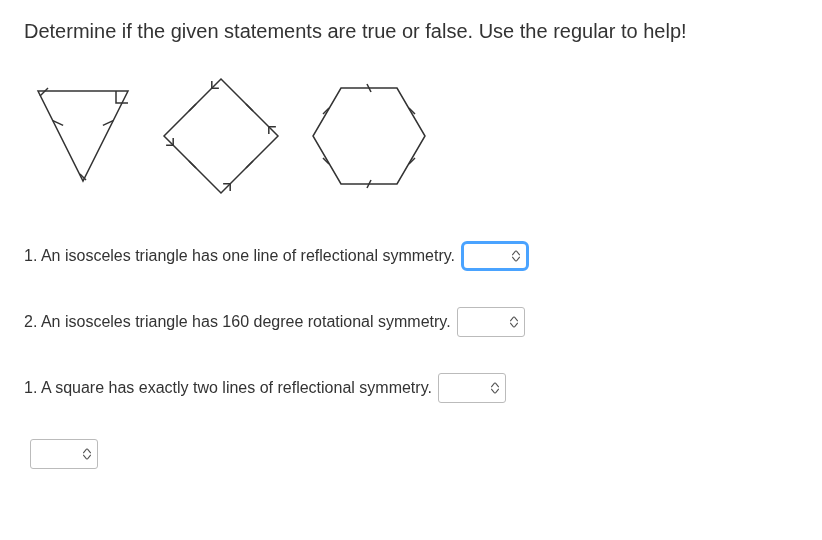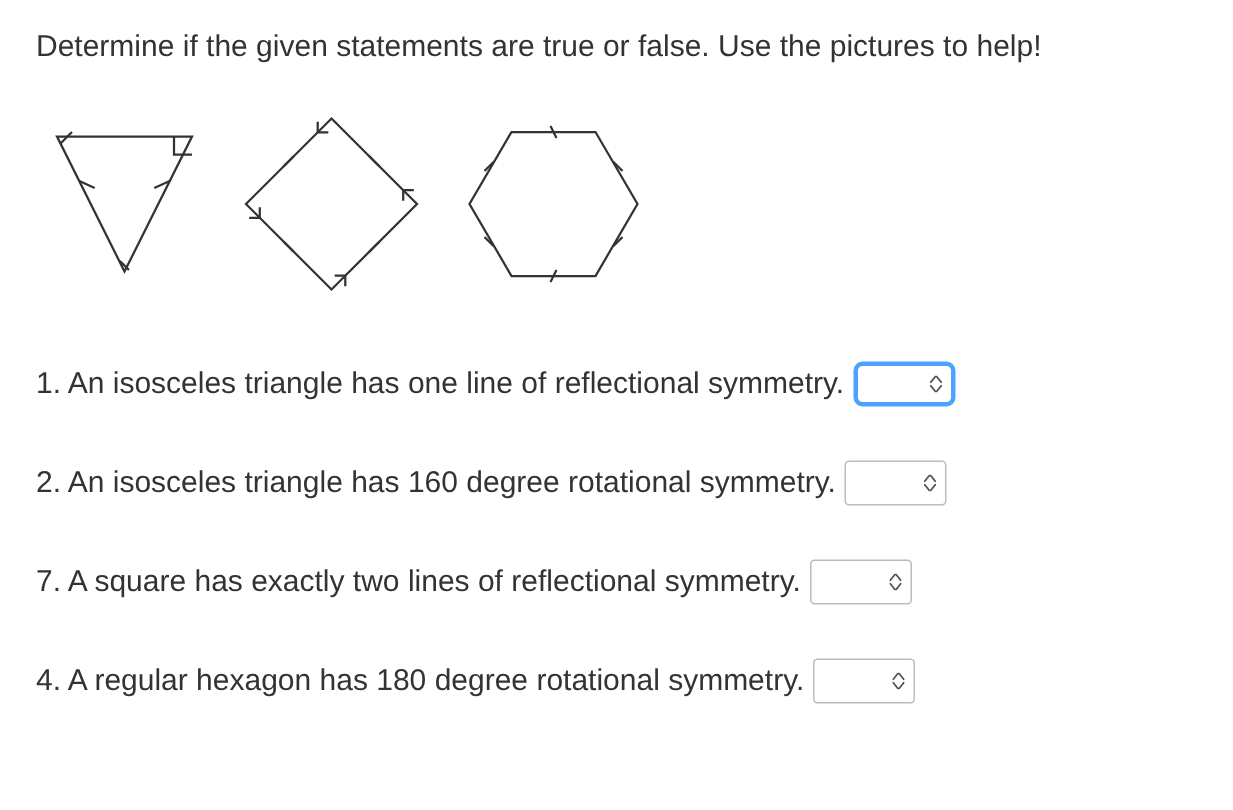--- a/index.html
+++ b/index.html
@@ -24,21 +24,21 @@
     margin-bottom: 40px;
     padding-left: 4px;
   }
   .shape-svg {
     display: block;
   }
   .question-row {
     display: flex;
     align-items: center;
     margin-bottom: 36px;
-    font-size: 20px;
+    font-size: 16px;
     color: #333;
   }
   .question-text {
     white-space: nowrap;
   }
   .select-wrap {
     position: relative;
     display: inline-flex;
     align-items: center;
     margin-left: 6px;
@@ -65,21 +65,21 @@
     gap: 1px;
     color: #555;
   }
   .select-arrows svg {
     display: block;
   }
 </style>
 </head>
 <body>
 
-<div class="instructions">Determine if the given statements are true or false. Use the pictures to help!</div>
+<div class="instructions">Determine if the given statements are true or false. Use the regular to help!</div>
 
 <div class="shapes-row">
 
   <svg class="shape-svg" width="110" height="110" viewBox="0 0 110 110">
     <g stroke="#333" stroke-width="1.5" fill="none">
       <polygon points="10,10 100,10 55,100"></polygon>
 
       <polyline points="88,10 88,22 100,22"></polyline>
 
       <line x1="26" y1="38" x2="34" y2="46" transform="rotate(-20 30 42)"></line>
@@ -145,36 +145,35 @@
           <polyline points="0,5 4,0 8,5" fill="none" stroke="#555" stroke-width="1.2"></polyline>
         </svg>
       <svg width="8" height="5">
           <polyline points="0,0 4,5 8,0" fill="none" stroke="#555" stroke-width="1.2"></polyline>
         </svg>
     </span>
   </span>
 </div>
 
 <div class="question-row">
-  <span class="question-text">7. A square has exactly two lines of reflectional symmetry.</span>
+  <span class="question-text">1. A square has exactly two lines of reflectional symmetry.</span>
   <span class="select-wrap">
     <span></span>
     <span class="select-arrows">
       <svg width="8" height="5">
           <polyline points="0,5 4,0 8,5" fill="none" stroke="#555" stroke-width="1.2"></polyline>
         </svg>
       <svg width="8" height="5">
           <polyline points="0,0 4,5 8,0" fill="none" stroke="#555" stroke-width="1.2"></polyline>
         </svg>
     </span>
   </span>
 </div>
 
 <div class="question-row">
-  <span class="question-text">4. A regular hexagon has 180 degree rotational symmetry.</span>
   <span class="select-wrap">
     <span></span>
     <span class="select-arrows">
       <svg width="8" height="5">
           <polyline points="0,5 4,0 8,5" fill="none" stroke="#555" stroke-width="1.2"></polyline>
         </svg>
       <svg width="8" height="5">
           <polyline points="0,0 4,5 8,0" fill="none" stroke="#555" stroke-width="1.2"></polyline>
         </svg>
     </span>

